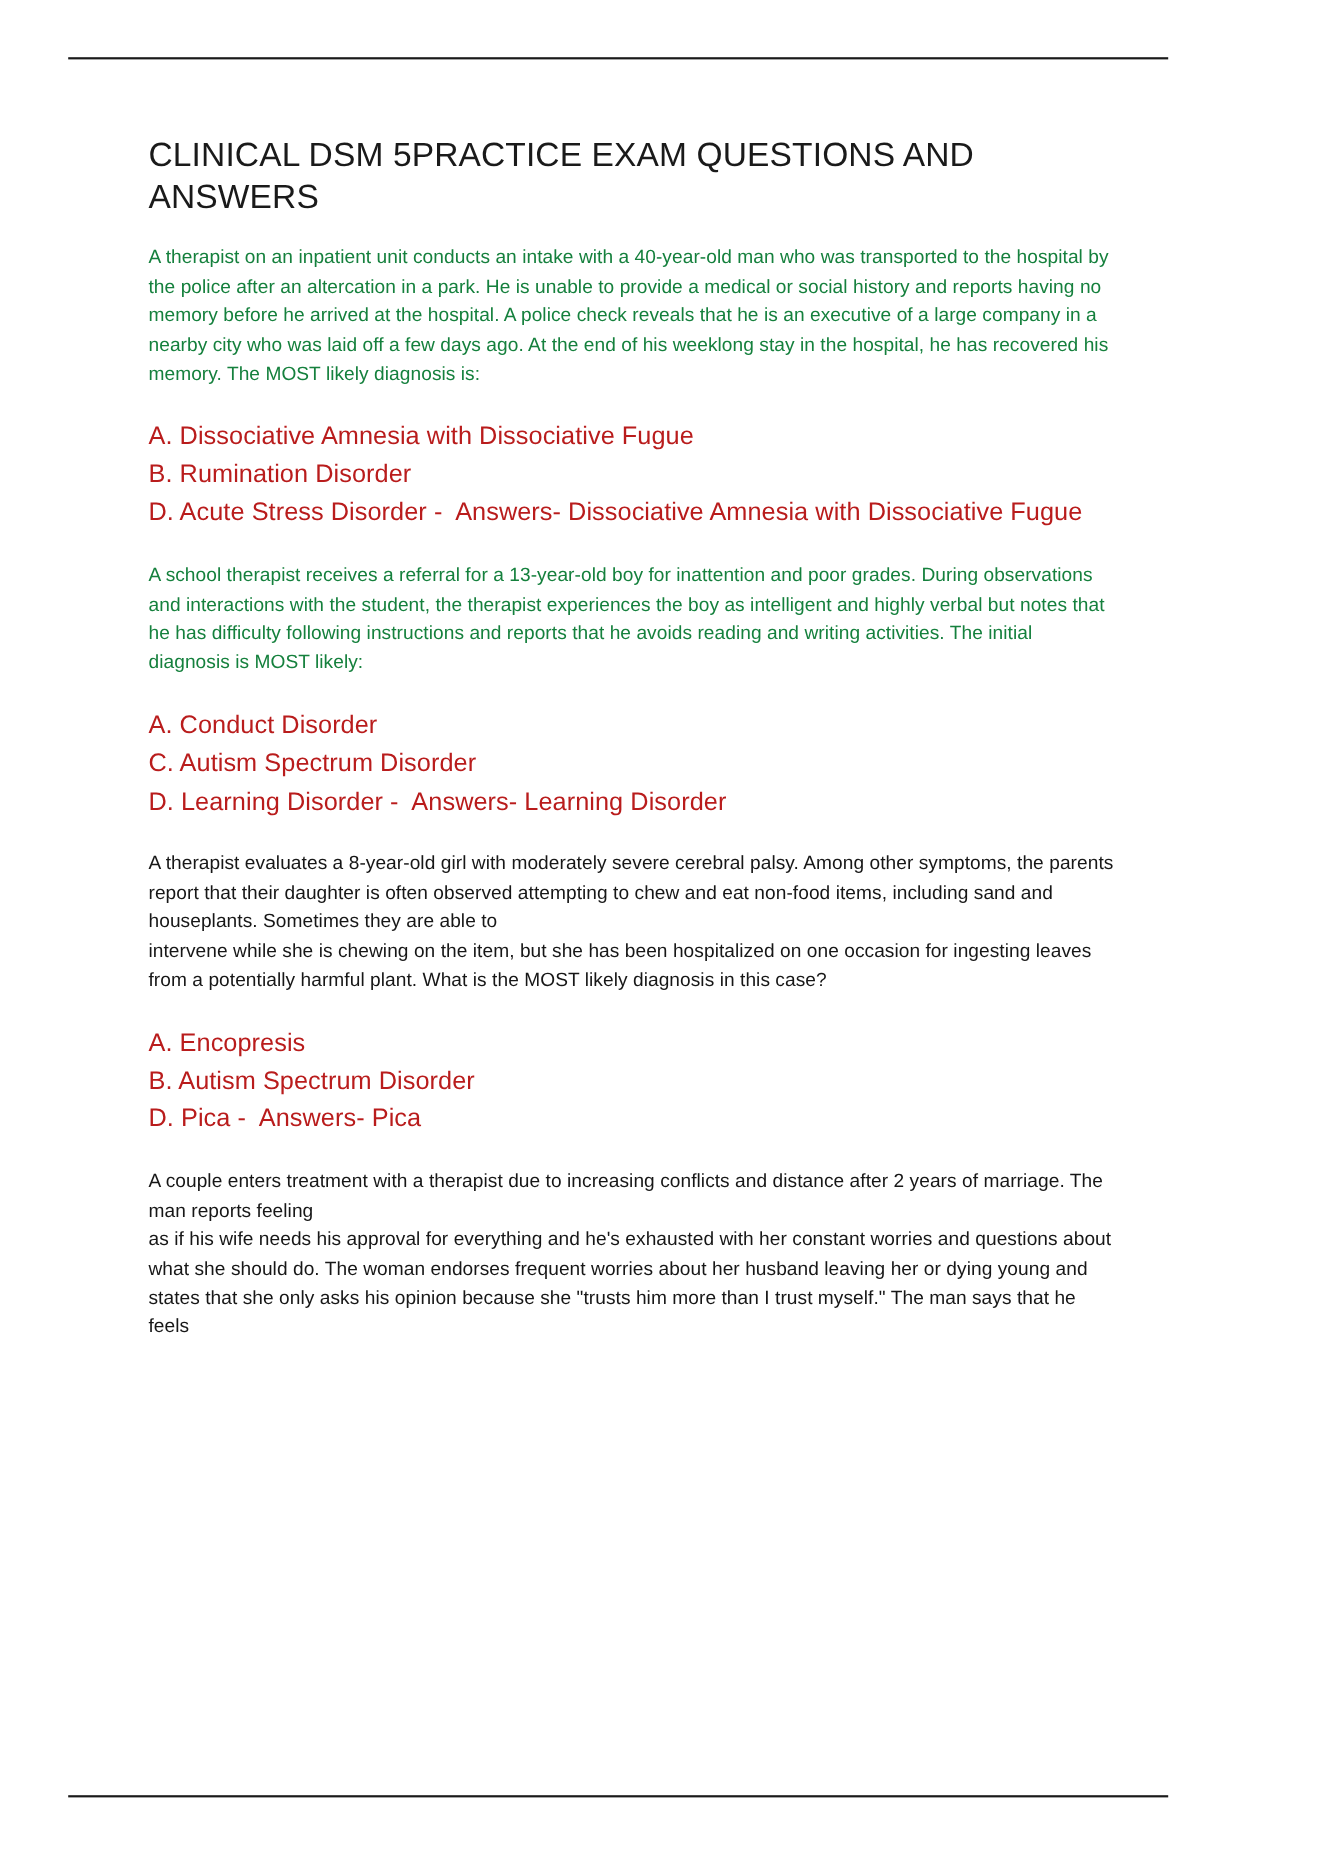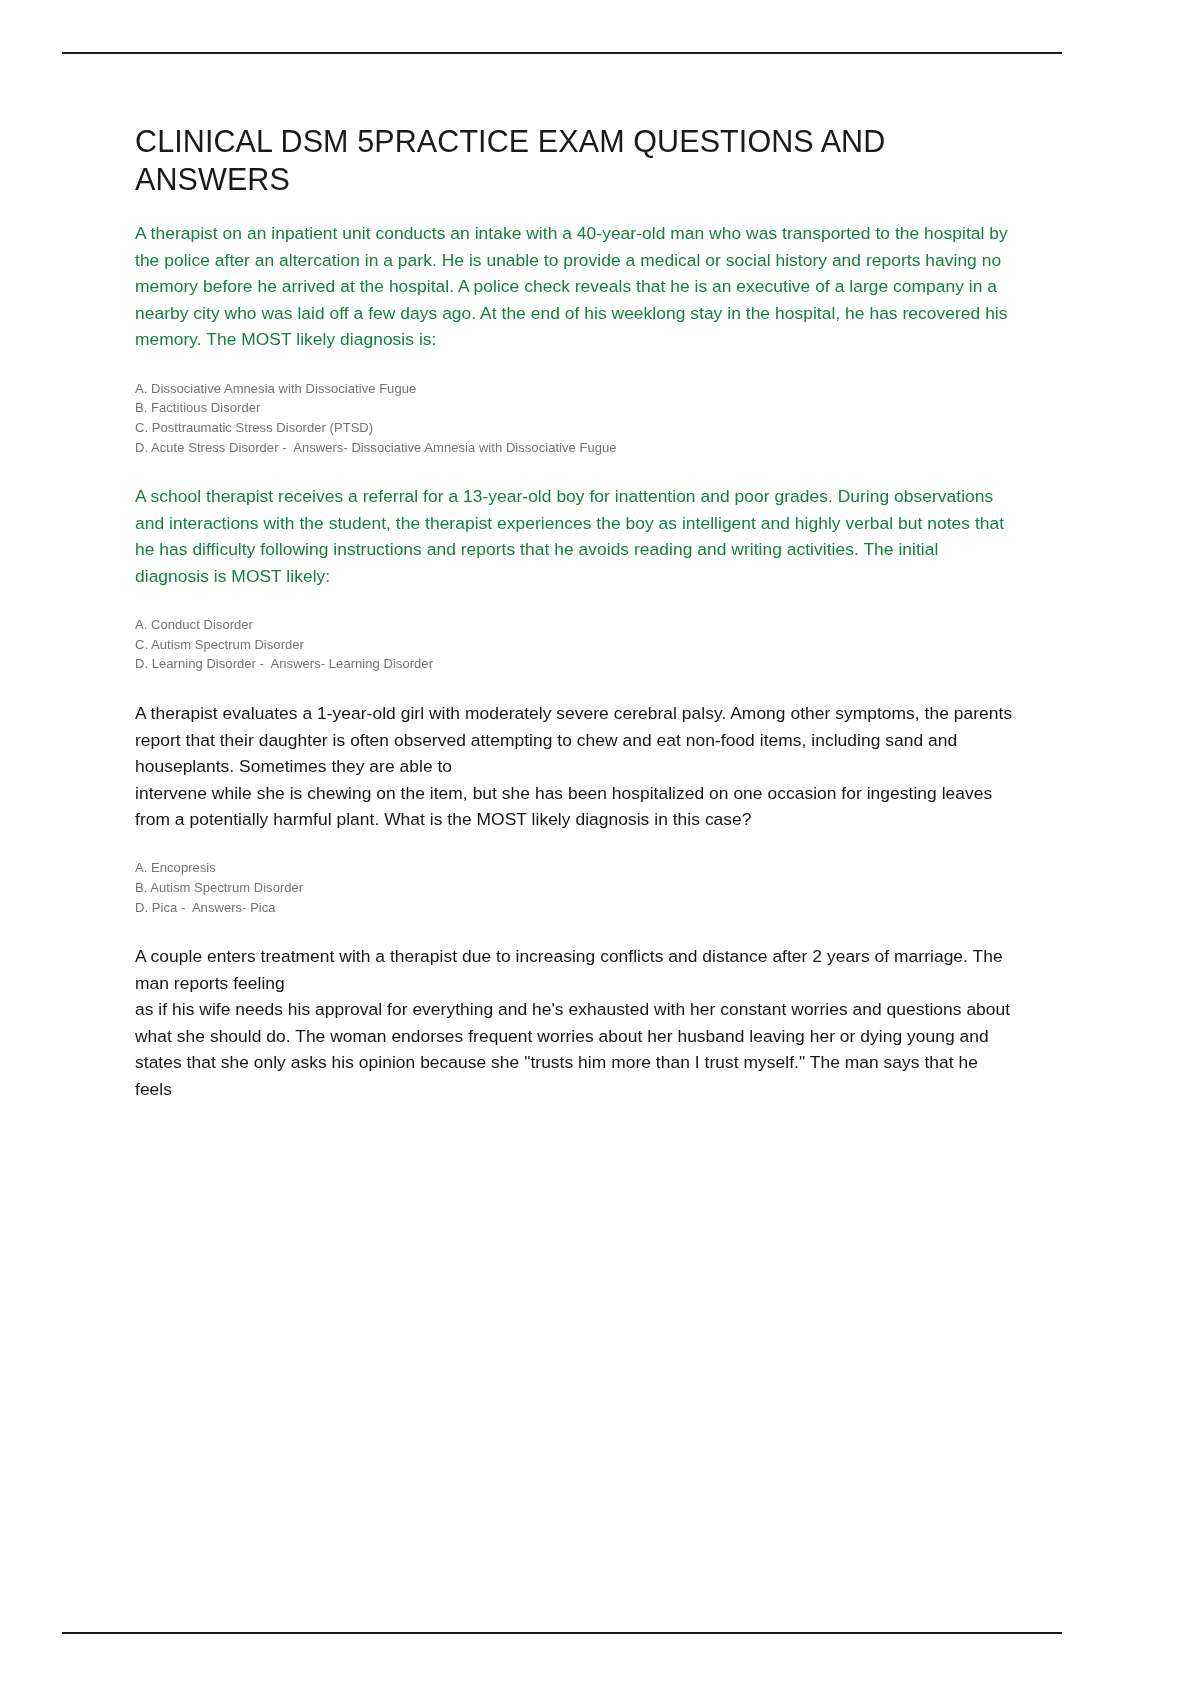--- a/index.html
+++ b/index.html
@@ -54,24 +54,24 @@
   .para {
     font-size: 17.4px;
     line-height: 1.52;
     margin: 0 0 26px 0;
     color: #15803d;
     letter-spacing: 0.05px;
     max-width: 876px;
   }
 
   .options {
-    font-size: 13px;
+    font-size: 23px;
     line-height: 1.515;
     margin: 0 0 26px 0;
-    color: #737373;
+    color: #b91c1c;
     letter-spacing: 0.05px;
   }
   .option-line {
     display: block;
     white-space: pre-wrap;
   }
 
   .para-block {
     margin: 0 0 26px 0;
   }
@@ -93,35 +93,34 @@
   <div class="rule rule-top"></div>
 
   <div class="content">
 
     <h1 class="doc-title">CLINICAL DSM 5PRACTICE EXAM QUESTIONS AND ANSWERS</h1>
 
     <p class="para">A therapist on an inpatient unit conducts an intake with a 40-year-old man who was transported to the hospital by the police after an altercation in a park. He is unable to provide a medical or social history and reports having no memory before he arrived at the hospital. A police check reveals that he is an executive of a large company in a nearby city who was laid off a few days ago. At the end of his weeklong stay in the hospital, he has recovered his memory. The MOST likely diagnosis is:</p>
 
     <div class="options">
       <span class="option-line">A. Dissociative Amnesia with Dissociative Fugue</span>
-      <span class="option-line">B. Factitious Disorder</span>
-      <span class="option-line">C. Posttraumatic Stress Disorder (PTSD)</span>
+      <span class="option-line">B. Rumination Disorder</span>
       <span class="option-line">D. Acute Stress Disorder -  Answers- Dissociative Amnesia with Dissociative Fugue</span>
     </div>
 
     <p class="para">A school therapist receives a referral for a 13-year-old boy for inattention and poor grades. During observations and interactions with the student, the therapist experiences the boy as intelligent and highly verbal but notes that he has difficulty following instructions and reports that he avoids reading and writing activities. The initial diagnosis is MOST likely:</p>
 
     <div class="options">
       <span class="option-line">A. Conduct Disorder</span>
       <span class="option-line">C. Autism Spectrum Disorder</span>
       <span class="option-line">D. Learning Disorder -  Answers- Learning Disorder</span>
     </div>
 
     <div class="para-block">
-      <p class="flow">A therapist evaluates a 1-year-old girl with moderately severe cerebral palsy. Among other symptoms, the parents report that their daughter is often observed attempting to chew and eat non-food items, including sand and houseplants. Sometimes they are able to</p>
+      <p class="flow">A therapist evaluates a 8-year-old girl with moderately severe cerebral palsy. Among other symptoms, the parents report that their daughter is often observed attempting to chew and eat non-food items, including sand and houseplants. Sometimes they are able to</p>
       <p class="flow">intervene while she is chewing on the item, but she has been hospitalized on one occasion for ingesting leaves from a potentially harmful plant. What is the MOST likely diagnosis in this case?</p>
     </div>
 
     <div class="options">
       <span class="option-line">A. Encopresis</span>
       <span class="option-line">B. Autism Spectrum Disorder</span>
       <span class="option-line">D. Pica -  Answers- Pica</span>
     </div>
 
     <div class="para-block tight">

